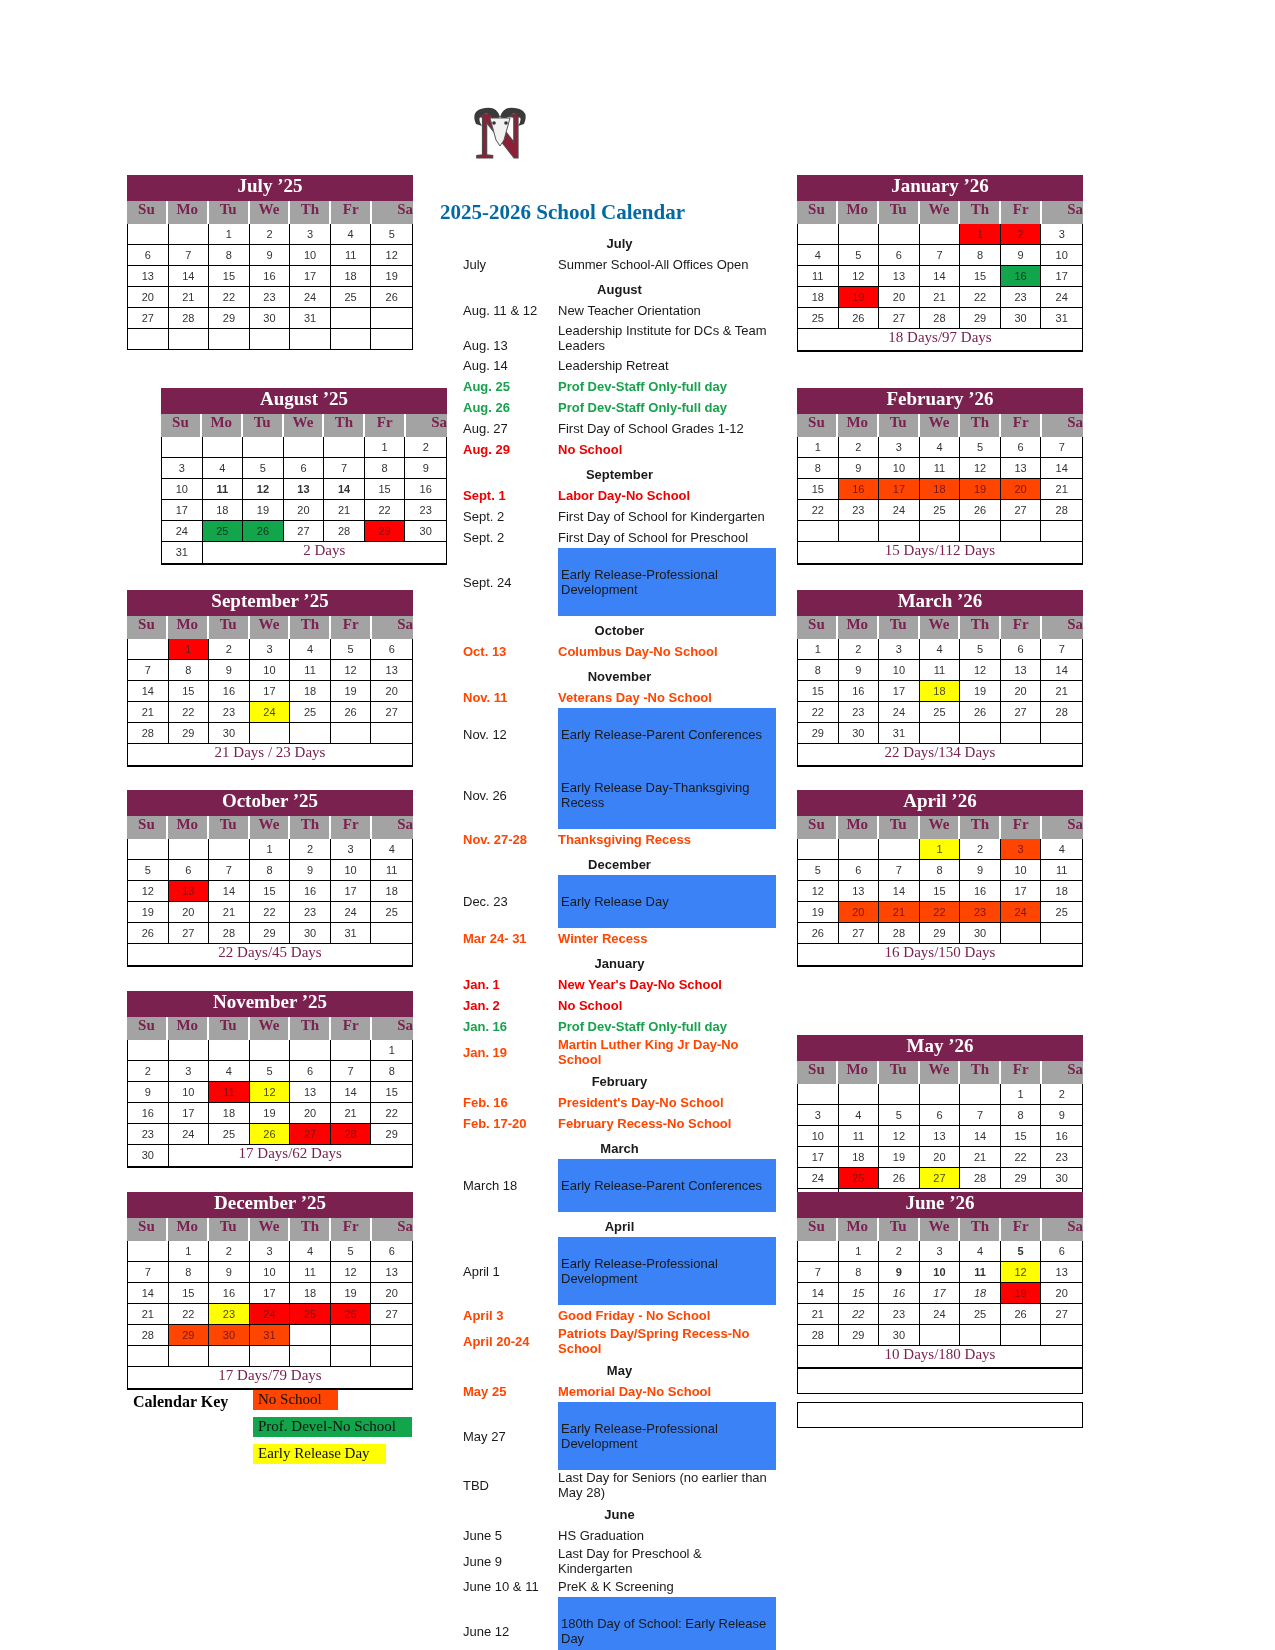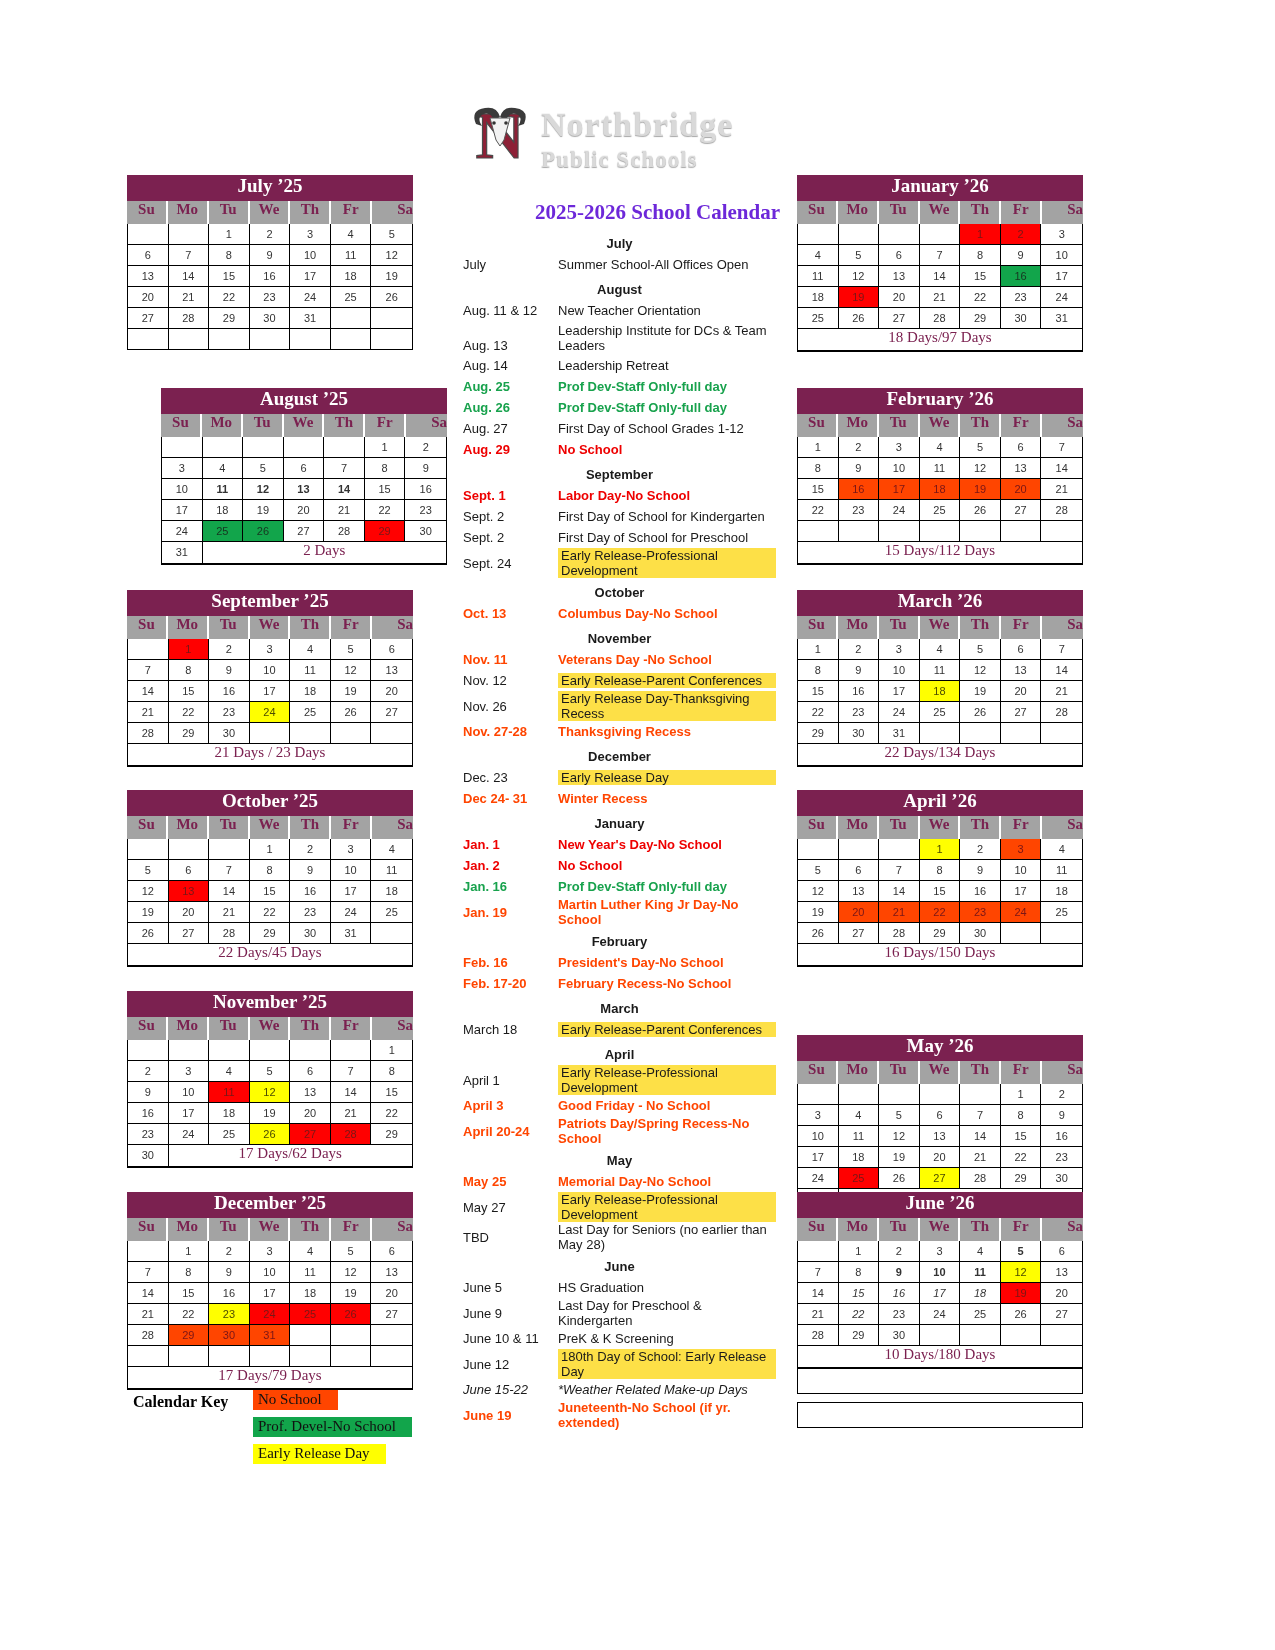--- a/index.html
+++ b/index.html
@@ -6,22 +6,22 @@
   .page{position:relative;width:1275px;height:1650px;background:#fff;overflow:hidden;
         font-family:"Liberation Sans",sans-serif;}
 
   
   .logo{position:absolute;left:462px;top:100px;width:76px;height:68px;}
   .wordmark{position:absolute;left:541px;top:106px;line-height:1;}
   .wm1{font:bold 34px "Liberation Serif",serif;color:#d9d9d9;
        text-shadow:0 1px 1px #a8a8a8,0 -1px 0 #f5f5f5;letter-spacing:1px;}
   .wm2{font:bold 23px "Liberation Serif",serif;color:#d9d9d9;
        text-shadow:0 1px 1px #a8a8a8,0 -1px 0 #f5f5f5;margin-top:3px;letter-spacing:1px;}
-  .page-title{position:absolute;left:440px;top:200px;width:340px;text-align:right;
-       font:bold 21px "Liberation Serif",serif;color:#6d28d9;}
+  .page-title{position:absolute;left:440px;top:200px;width:340px;text-align:left;
+       font:bold 21px "Liberation Serif",serif;color:#0369a1;}
 
   
   .cal-col{position:absolute;top:175px;width:286px;}
   #left-col{left:127px;} #right-col{left:797px;}
   .month{position:absolute;left:0;width:286px;}
   .m-title{height:26px;line-height:26px;text-align:center;background:#7B2150;color:#fff;
        font:bold 19px "Liberation Serif",serif;}
   .m-days{display:grid;grid-template-columns:repeat(7,1fr);background:#a3a3a3;height:23px;}
   .m-days span{line-height:23px;text-align:center;font:bold 15px "Liberation Serif",serif;
        color:#7B2150;border-right:2px solid #fff;}
@@ -45,21 +45,21 @@
   .m-footer.full{grid-template-columns:1fr;}
   .trail-row{border:1px solid #000;border-top:none;height:24px;}
   .trail-row.gap{border-top:1px solid #000;margin-top:8px;}
 
   
   #events{position:absolute;left:455px;top:229px;width:313px;font-size:13px;color:#1a1a1a;margin-left:8px;}
   .ev-section{font-weight:bold;text-align:center;height:21px;line-height:21px;margin-top:4px;}
   .ev-row{display:flex;min-height:21px;align-items:center;}
   .ev-date{width:95px;flex:none;}
   .ev-desc{flex:1;}
-  .ev-desc.hl{background:#fde047;padding:0 3px;}
+  .ev-desc.hl{background:#3b82f6;padding:19px 3px;}
   .c-r{color:#ee0000;font-weight:bold;}
   .c-o{color:#FF4500;font-weight:bold;}
   .c-g{color:#18A24D;font-weight:bold;}
   .it{font-style:italic;}
   .two{min-height:34px;}
   .two .ev-date{align-self:flex-end;padding-bottom:2px;}
 
   
   #committee{position:absolute;left:437px;top:1372px;width:346px;text-align:center;
        font-weight:bold;font-size:11.5px;color:#FF4000;}
@@ -80,24 +80,20 @@
   <div class="logo">
     <svg width="76" height="68" viewBox="0 0 76 68">
       <text x="38" y="58" text-anchor="middle" font-family="Liberation Serif,serif" font-weight="bold" font-size="68" fill="#8d2036" stroke="#4a4a4a" stroke-width="1.2">N</text>
       <path d="M14 24 q-6 -14 9 -16 q12 -2 15 9 l-6 3 q-4 -8 -10 -6 q-8 3 -2 12 z" fill="#3a3a3a"></path>
       <path d="M62 24 q6 -14 -9 -16 q-12 -2 -15 9 l6 3 q4 -8 10 -6 q8 3 2 12 z" fill="#3a3a3a"></path>
       <path d="M28 18 L48 18 L42 40 L38 46 L34 40 Z" fill="#f2f2f2" stroke="#555" stroke-width="1"></path>
       <circle cx="32" cy="23" r="1.8" fill="#333"></circle>
         <circle cx="44" cy="23" r="1.8" fill="#333"></circle>
     </svg>
   </div>
-  <div class="wordmark">
-    <div class="wm1">Northbridge</div>
-    <div class="wm2">Public Schools</div>
-  </div>
   <div class="page-title">2025-2026 School Calendar</div>
 
   <div id="left-col" class="cal-col">
       <div class="month" style="top: 0px;">
         <div class="m-title">July ’25</div>
         <div class="m-days">
           <span>Su</span>
           <span>Mo</span>
           <span>Tu</span>
           <span>We</span>
@@ -935,21 +931,21 @@
       <div class="ev-row">
         <div class="ev-date c-o">Nov. 27-28</div>
         <div class="ev-desc c-o">Thanksgiving Recess</div>
       </div>
       <div class="ev-section">December</div>
       <div class="ev-row">
         <div class="ev-date">Dec. 23</div>
         <div class="ev-desc hl">Early Release Day</div>
       </div>
       <div class="ev-row">
-        <div class="ev-date c-o">Dec 24- 31</div>
+        <div class="ev-date c-o">Mar 24- 31</div>
         <div class="ev-desc c-o">Winter Recess</div>
       </div>
       <div class="ev-section">January</div>
       <div class="ev-row">
         <div class="ev-date c-r">Jan. 1</div>
         <div class="ev-desc c-r">New Year's Day-No School</div>
       </div>
       <div class="ev-row">
         <div class="ev-date c-r">Jan. 2</div>
         <div class="ev-desc c-r">No School</div>

